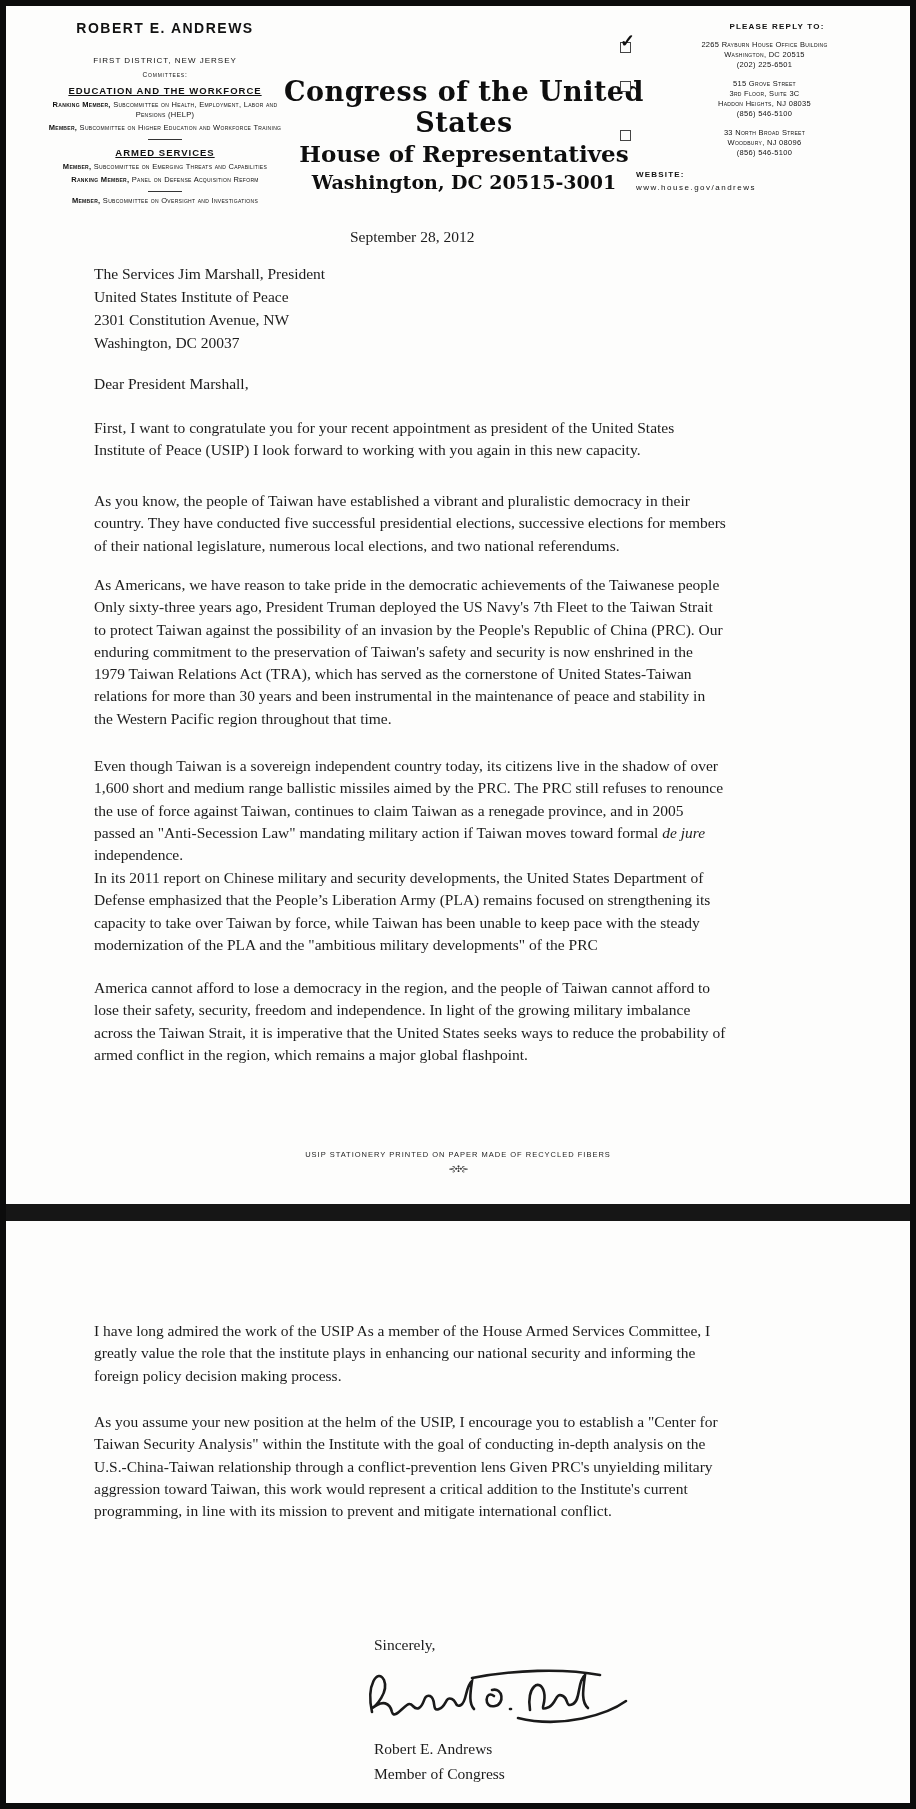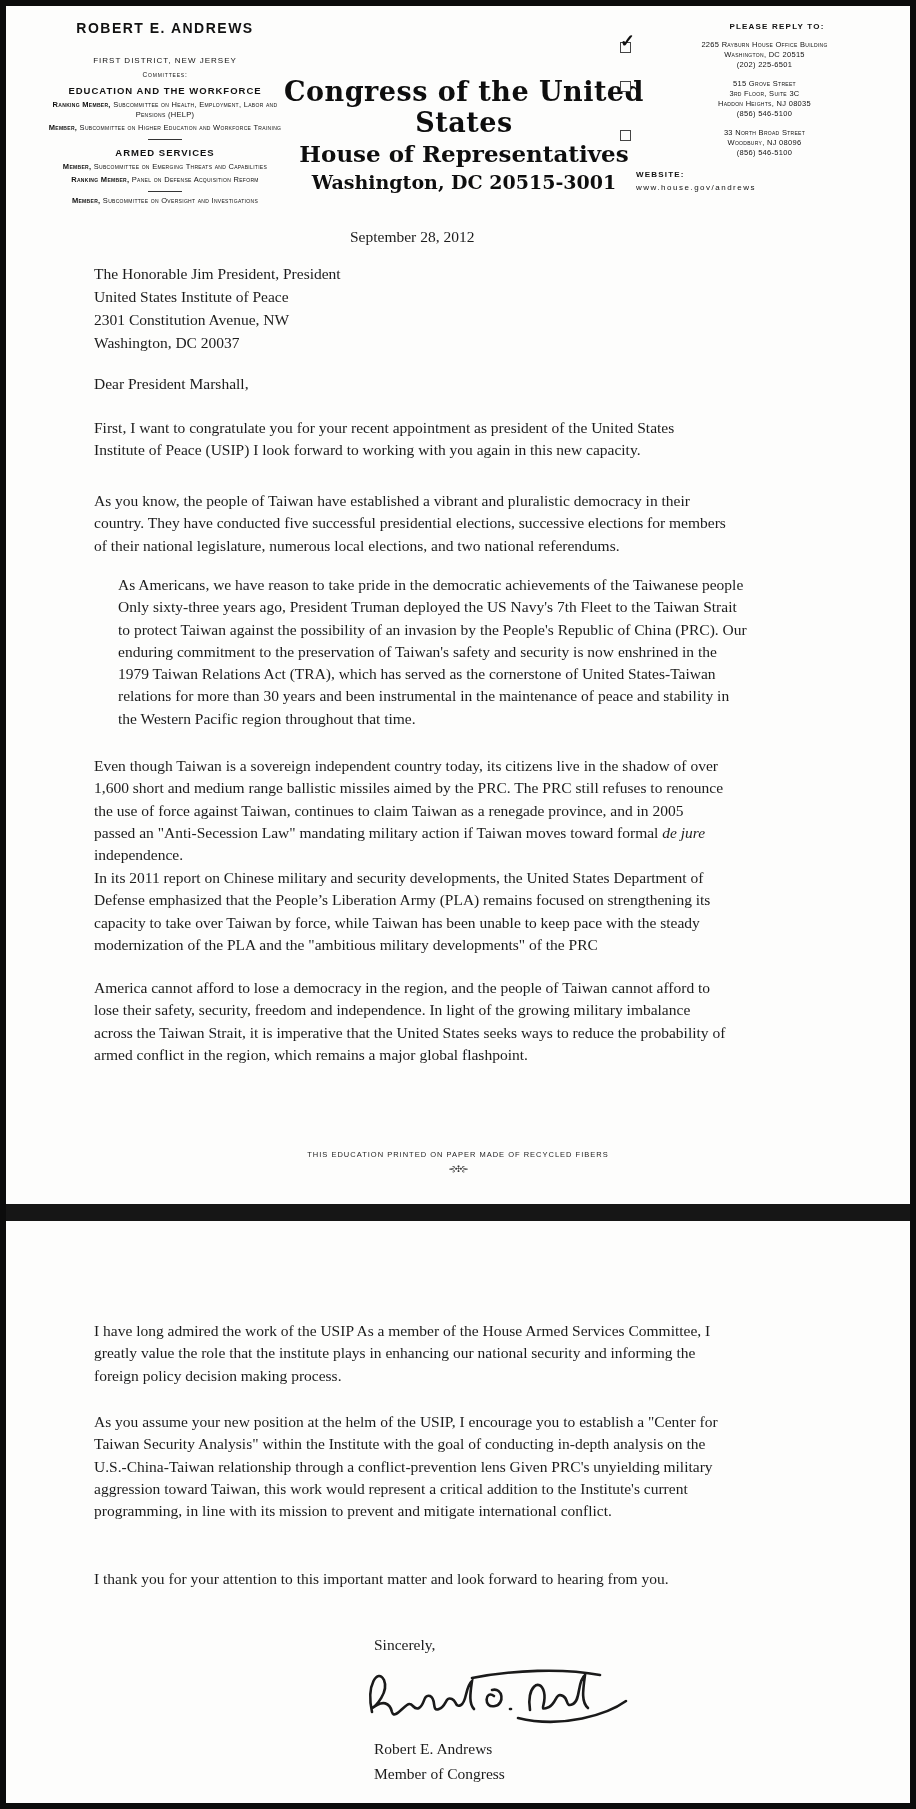--- a/index.html
+++ b/index.html
@@ -13,21 +13,21 @@
     overflow:hidden;
     font-family:"Liberation Serif", serif;
     color:#1c1c1c;
   }
   
   .lh-left { position:absolute; left:8px; top:14px; width:302px; text-align:center;
              font-family:"Liberation Sans", sans-serif; color:#111; }
   .lh-name { font-size:14px; font-weight:bold; letter-spacing:1.5px; }
   .lh-district { font-size:8px; letter-spacing:1px; margin-top:20px; }
   .lh-committees { font-size:6.5px; letter-spacing:0.8px; margin-top:6px; font-variant:small-caps; }
-  .lh-sec-title { font-size:9.5px; font-weight:bold; letter-spacing:1px; margin-top:7px; }
+  .lh-sec-title { font-size:9.5px; font-weight:bold; letter-spacing:1px; margin-top:7px;text-decoration:underline; }
   .lh-role { font-size:7.5px; line-height:9.5px; margin-top:4px; font-variant:small-caps;
              letter-spacing:0.3px; padding:0 28px; }
   .lh-role b { font-weight:bold;text-align:center; }
   .lh-rule { width:34px; border-top:1px solid #333; margin:6px auto 2px auto; }
   
   .lh-center { position:absolute; left:226px; top:70px; width:376px; text-align:center;
                font-family:"DejaVu Serif", serif; font-weight:bold; color:#0e0e0e;margin-left:44px; }
   .bl1 { font-size:27px; letter-spacing:0.5px; }
   .bl2 { font-size:23px; margin-top:2px; }
   .bl3 { font-size:19px; margin-top:4px; }
@@ -41,21 +41,21 @@
   .opt-lines { flex:1; text-align:center; font-size:7.5px; line-height:10px;
                font-variant:small-caps; letter-spacing:0.3px; padding-right:10px; }
   .website { margin-top:12px; padding-left:30px; }
   .website .wlabel { font-size:8px; font-weight:bold; letter-spacing:1.2px; }
   .website .wurl { font-size:8px; letter-spacing:1.5px; margin-top:4px; }
   
   .date { position:absolute; left:344px; top:222px; font-size:15.5px; }
   .recipient { position:absolute; left:88px; top:256px; font-size:15.5px; line-height:23px; }
   .salutation { position:absolute; left:88px; top:369px; font-size:15.5px; }
   .bodyp { position:absolute; left:88px; width:632px; font-size:15.5px; line-height:22.3px; }
-  .p1 { top:411px; } .p2 { top:484px; } .p3 { top:568px;margin-left:24px; }
+  .p1 { top:411px; } .p2 { top:484px; } .p3 { top:568px; }
   .p4 { top:749px; } .p5 { top:861px; } .p6 { top:971px; }
   .it { font-style:italic; }
   .stationery { position:absolute; left:0; top:1144px; width:100%; text-align:center;
                 font-family:"Liberation Sans", sans-serif; font-size:7.5px; letter-spacing:1px; color:#222; }
   .ornament { position:absolute; left:0; top:1158px; width:100%; text-align:center;
               font-size:9px; color:#333; letter-spacing:-1px; }
   .page-divider { position:absolute; left:0; top:1198px; width:100%; height:17px; background:#161616; }
   
   .p7 { top:1314px; } .p8 { top:1405px; } .p9 { top:1562px; }
   .closing { position:absolute; left:368px; top:1630px; font-size:15.5px; }
@@ -123,43 +123,42 @@
 
     <div class="website">
       <div class="wlabel">WEBSITE:</div>
       <div class="wurl">www.house.gov/andrews</div>
     </div>
   </div>
 
   <div class="date">September 28, 2012</div>
 
   <div class="recipient">
-    <div>The Honorable Jim President, President</div>
+    <div>The Services Jim Marshall, President</div>
     <div>United States Institute of Peace</div>
     <div>2301 Constitution Avenue, NW</div>
     <div>Washington, DC 20037</div>
   </div>
 
   <div class="salutation">Dear President Marshall,</div>
 
   <p class="bodyp p2">As you know, the people of Taiwan have established a vibrant and pluralistic democracy in their country.  They have conducted five successful presidential elections, successive elections for members of their national legislature, numerous local elections, and two national referendums.</p>
   <p class="bodyp p1">First, I want to congratulate you for your recent appointment as president of the United States Institute of Peace (USIP)  I look forward to working with you again in this new capacity.</p>
   <p class="bodyp p3">As Americans, we have reason to take pride in the democratic achievements of the Taiwanese people  Only sixty-three years ago, President Truman deployed the US Navy's 7th Fleet to the Taiwan Strait to protect Taiwan against the possibility of an invasion by the People's Republic of China (PRC).  Our enduring commitment to the preservation of Taiwan's safety and security is now enshrined in the 1979 Taiwan Relations Act (TRA), which has served as the cornerstone of United States-Taiwan relations for more than 30 years and been instrumental in the maintenance of peace and stability in the Western Pacific region throughout that time.</p>
   <p class="bodyp p4"><span>Even though Taiwan is a sovereign independent country today, its citizens live in the shadow of over 1,600 short and medium range ballistic missiles aimed by the PRC.  The PRC still refuses to renounce the use of force against Taiwan, continues to claim Taiwan as a renegade province, and in 2005 passed an "Anti-Secession Law" mandating military action if Taiwan moves toward formal </span><span class="it">de jure</span><span> independence.</span></p>
   <p class="bodyp p5">In its 2011 report on Chinese military and security developments, the United States Department of Defense emphasized that the People’s Liberation Army (PLA) remains focused on strengthening its capacity to take over Taiwan by force, while Taiwan has been unable to keep pace with the steady modernization of the PLA and the "ambitious military developments" of the PRC</p>
   <p class="bodyp p6">America cannot afford to lose a democracy in the region, and the people of Taiwan cannot afford to lose their safety, security, freedom and independence.  In light of the growing military imbalance across the Taiwan Strait, it is imperative that the United States seeks ways to reduce the probability of armed conflict in the region, which remains a major global flashpoint.</p>
 
-  <div class="stationery">THIS EDUCATION PRINTED ON PAPER MADE OF RECYCLED FIBERS</div>
+  <div class="stationery">USIP STATIONERY PRINTED ON PAPER MADE OF RECYCLED FIBERS</div>
   <div class="ornament">⊰✣⊱</div>
 
   <div class="page-divider"></div>
 
   <p class="bodyp p7">I have long admired the work of the USIP  As a member of the House Armed Services Committee, I greatly value the role that the institute plays in enhancing our national security and informing the foreign policy decision making process.</p>
   <p class="bodyp p8">As you assume your new position at the helm of the USIP, I encourage you to establish a "Center for Taiwan Security Analysis" within the Institute with the goal of conducting in-depth analysis on the U.S.-China-Taiwan relationship through a conflict-prevention lens  Given PRC's unyielding military aggression toward Taiwan, this work would represent a critical addition to the Institute's current programming, in line with its mission to prevent and mitigate international conflict.</p>
-  <p class="bodyp p9">I thank you for your attention to this important matter and look forward to hearing from you.</p>
 
   <div class="closing">Sincerely,</div>
 
   <div class="sig">
     <svg width="280" height="80" viewBox="0 0 280 80">
       <g fill="none" stroke="#1a1a1a" stroke-width="2.6" stroke-linecap="round">
         <path d="M14,58 C8,30 20,14 26,26 C31,38 18,52 13,55 C25,45 32,49 34,58 C36,65 43,55 49,51 C55,47 55,57 61,54 C67,51 65,40 72,42 C79,45 73,58 81,55 C89,52 87,42 94,45 C99,47 97,54 103,51 C109,48 107,33 114,27 C112,40 111,50 116,55"></path>
         <path d="M136,42 C127,35 125,55 137,52 C147,50 145,33 134,36"></path>
         <path d="M152,55 L153,55"></path>
         <path d="M172,56 C168,33 182,23 186,38 C189,51 179,58 191,53 C199,49 197,38 205,42 C211,45 207,54 215,50 C223,46 219,27 227,21 C225,36 223,48 230,54"></path>

